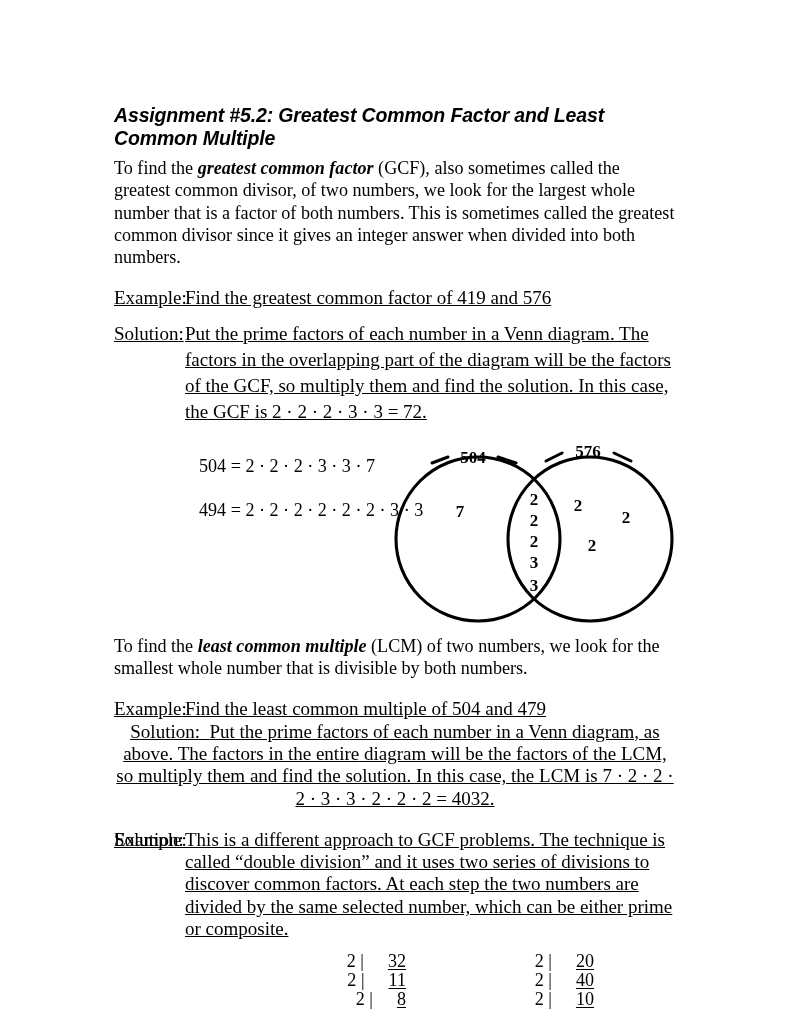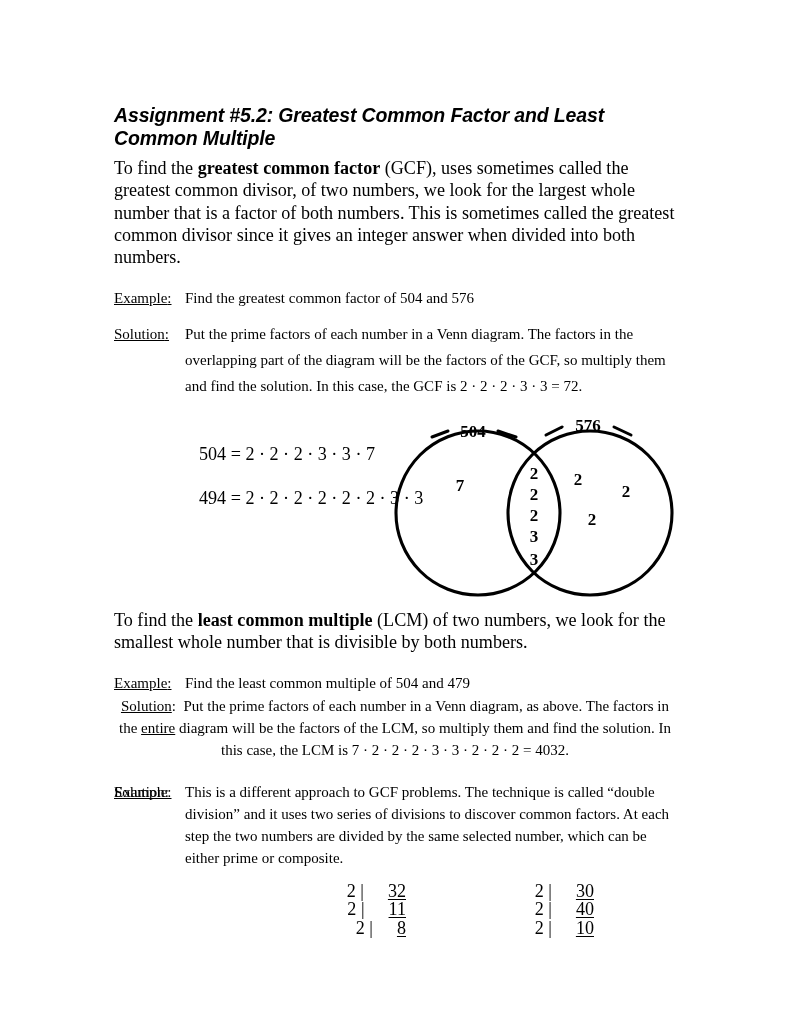--- a/index.html
+++ b/index.html
@@ -45,29 +45,30 @@
   
   p.body {
     font-size: 18.1px;
     line-height: 22.3px;
     margin: 0;
     text-align: left;
   }
   .gap-sm { height: 11px; }
   .gap-md { height: 19px; }
 
-  b { font-weight: bold; }
+  b { font-weight: bold; font-style: italic; }
   u { text-decoration: underline; text-underline-offset: 1px; }
 
   
   .labeled {
-    font-size: 15px;
+    font-size: 19px;
     line-height: 22.3px;
     position: relative;
     padding-left: 71px;
+    text-decoration: underline;
   }
   .labeled > .tag {
     position: absolute;
     left: 0;
     top: 0;
     text-decoration: underline;
     text-underline-offset: 1px;
     white-space: nowrap;
   }
   .labeled > .tag .colon { text-decoration: none; }
@@ -80,21 +81,21 @@
 
   
   .diagram-row {
     position: relative;
     height: 196px;
     margin-top: 14px;
   }
   .factor-list {
     position: absolute;
     left: 85px;
-    top: 19px;
+    top: 5px;
     font-size: 18.1px;
     line-height: 44px;
     white-space: nowrap;
   }
   .venn {
     position: absolute;
     left: 280px;
     top: 0;
     width: 286px;
     height: 190px;
@@ -141,27 +142,27 @@
   }
 </style>
 </head>
 <body>
 
 <div class="page">
   <div class="content">
 
     <h1 class="doc-title">Assignment #5.2: Greatest Common Factor and Least Common Multiple</h1>
 
-    <p class="body"><span>To find the </span><b>greatest common factor</b><span> (GCF), uses sometimes called the greatest common divisor, of two numbers, we look for the largest whole number that is a factor of both numbers.  This is sometimes called the greatest common divisor since it gives an integer answer when divided into both numbers.</span></p>
+    <p class="body"><span>To find the </span><b>greatest common factor</b><span> (GCF), also sometimes called the greatest common divisor, of two numbers, we look for the largest whole number that is a factor of both numbers.  This is sometimes called the greatest common divisor since it gives an integer answer when divided into both numbers.</span></p>
 
     <div class="gap-md"></div>
 
     <div class="labeled">
       <span class="tag"><span>Example</span><span class="colon">:</span></span>
-      <span>Find the greatest common factor of 504 and 576</span>
+      <span>Find the greatest common factor of 419 and 576</span>
     </div>
 
     <div class="gap-sm"></div>
 
     <div class="labeled loose">
       <span class="tag"><span>Solution</span><span class="colon">:</span></span>
       <span>Put the prime factors of each number in a Venn diagram.  The factors in the overlapping part of the diagram will be the factors of the GCF, so multiply them and find the solution. In this case, the GCF is 2 · 2 · 2 · 3 · 3 = 72.</span>
     </div>
 
     <div class="diagram-row">
@@ -227,21 +228,21 @@
     <div class="division-block">
 
       <div class="div-col left">
         <div class="div-row"><span class="divisor">2</span>&nbsp;<span class="bar">|</span><span class="dividend">32</span></div>
         <div class="div-row"><span class="divisor">2</span>&nbsp;<span class="bar">|</span><span class="dividend">11</span></div>
         <div class="div-row"><span class="divisor">2</span>&nbsp;<span class="bar">|</span><span class="dividend">8</span></div>
 
       </div>
 
       <div class="div-col right">
-        <div class="div-row"><span class="divisor">2</span>&nbsp;<span class="bar">|</span><span class="dividend">30</span></div>
+        <div class="div-row"><span class="divisor">2</span>&nbsp;<span class="bar">|</span><span class="dividend">20</span></div>
         <div class="div-row"><span class="divisor">2</span>&nbsp;<span class="bar">|</span><span class="dividend">40</span></div>
         <div class="div-row"><span class="divisor">2</span>&nbsp;<span class="bar">|</span><span class="dividend">10</span></div>
 
       </div>
     </div>
 
   </div>
 </div>
 
 </body></html>

